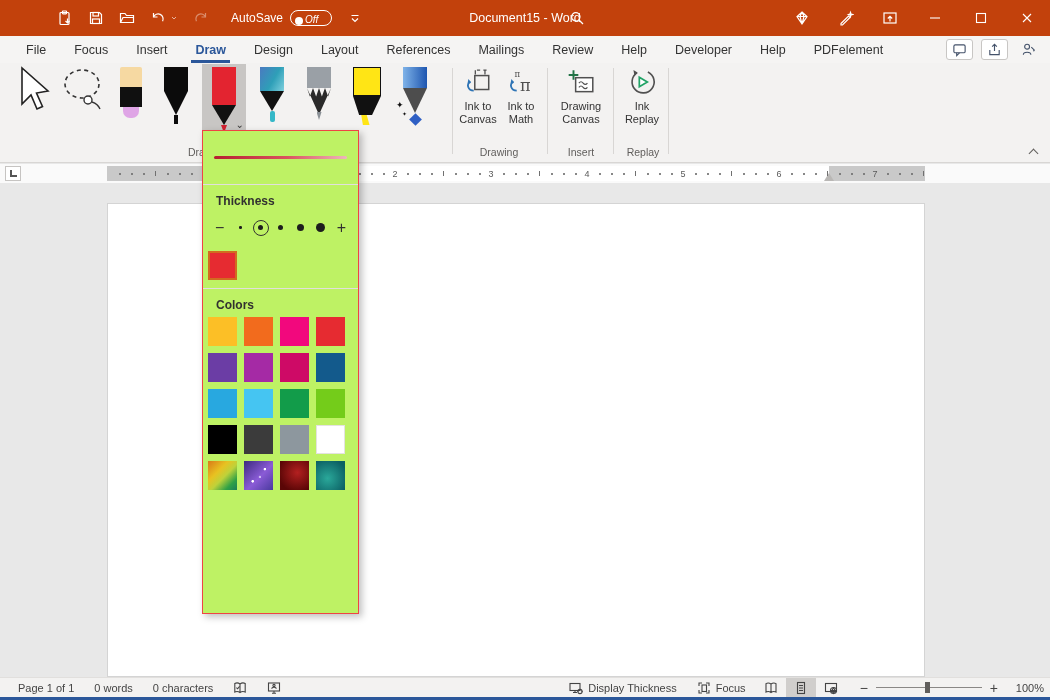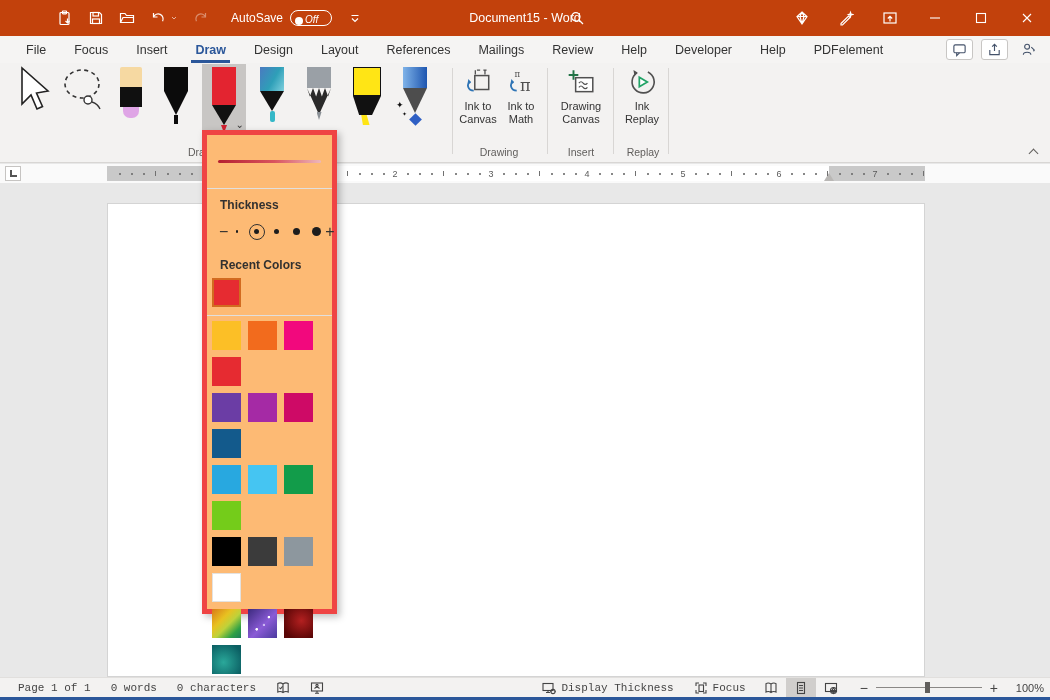--- a/index.html
+++ b/index.html
@@ -86,41 +86,41 @@
   .rz { position:absolute; top:0; height:15px; background:#C9C9C9; }
   .rtick { position:absolute; background:#707070; }
   .rnum { position:absolute; top:3px; transform:translateX(-50%); font-size:9px; color:#5a5a5a; }
   .rindent { position:absolute; left:717px; top:7px; width:0; height:0; border-left:5px solid transparent; border-right:5px solid transparent; border-bottom:8px solid #B9B7B5; }
 
   
   .docarea { position:absolute; left:0; top:183px; width:1050px; height:494px; background:#E8E8E8; overflow:hidden; }
   .page { position:absolute; left:107px; top:20px; width:818px; height:474px; background:#fff; border:1px solid #D4D4D4; }
 
   
-  .dropdown { position:absolute; left:202px; top:130px; width:135px; height:484px; background:#fdba74; border:5px solid #ef4444; box-shadow:3px 3px 7px rgba(0,0,0,0.25); z-index:50; font-size:12px; color:#323130; }
+  .dropdown { position:absolute; left:202px; top:130px; width:157px; height:484px; background:#bef264; border:1px solid #ef4444; box-shadow:3px 3px 7px rgba(0,0,0,0.25); z-index:50; font-size:12px; color:#323130; }
   .dd-preview { height:53px; display:flex; align-items:center; padding:0 11px; }
   .dd-line { width:100%; height:2.5px; background:linear-gradient(90deg,#B52030,#D9545E 55%,#EDB7BB); border-radius:2px; }
   .dd-div { height:1px; background:#E1DFDD; margin:0; }
   .dd-h { font-weight:bold; font-size:12px; padding:9px 0 0 13px; }
   .thick-row { display:flex; align-items:center; justify-content:space-between; padding:11px 12px 9px 12px; }
   .thick-dot-wrap { width:17px; height:17px; display:flex; align-items:center; justify-content:center; cursor:pointer; position:relative; }
   .thick-dot { background:#1d1d1d; border-radius:50%; }
   .thick-ring { position:absolute; width:16px; height:16px; border:1.2px solid #323130; border-radius:50%; }
   .thick-minus,.thick-plus { font-size:16px; color:#323130; cursor:pointer; line-height:1; }
   .swatch-area { padding:6px 0 8px 5px; }
   .swatch { width:29px; height:29px; display:inline-block; cursor:pointer; vertical-align:top; }
   .swatch.bordered { outline:2px solid #D26B20; outline-offset:-2px; }
   .swatch.whitebox { box-shadow:inset 0 0 0 1px #E4E2E0; }
   .grid-wrap { padding:5px 0 0 5px; line-height:0; }
   .grid-wrap .swatch { margin:0 7px 7px 0; }
 
   
   .statusbar { position:absolute; left:0; top:677px; width:1050px; height:20px; background:#F3F2F1; border-top:1px solid #E1DFDD; display:flex; align-items:center; font-size:11px; color:#444; }
   .sb-left { display:flex; align-items:center; gap:0; padding-left:8px; }
-  .sb-item { padding:0 10px; cursor:pointer; white-space:nowrap; display:flex; align-items:center; gap:5px;font-family:Liberation Mono, monospace; }
+  .sb-item { padding:0 10px; cursor:pointer; white-space:nowrap; display:flex; align-items:center; gap:5px; }
   .sb-item svg { width:14px; height:14px; fill:none; stroke:#444; stroke-width:1.1; }
   .sb-right { position:absolute; right:6px; display:flex; align-items:center; }
   .viewbtn { width:30px; height:19px; display:flex; align-items:center; justify-content:center; cursor:pointer; }
   .viewbtn.selected { background:#D0CECC; }
   .viewbtn svg { width:14px; height:14px; fill:none; stroke:#444; stroke-width:1.1; }
   .zoomctl { display:flex; align-items:center; gap:8px; margin-left:14px; }
   .zoom-minus,.zoom-plus { font-size:14px; cursor:pointer; color:#444; }
   .zoom-track { position:relative; width:106px; height:1px; background:#8A8886; cursor:pointer; }
   .zoom-notch { position:absolute; left:50%; top:-3px; width:1px; height:7px; background:#8A8886; }
   .zoom-thumb { position:absolute; left:46%; top:-5px; width:5px; height:11px; background:#605E5C; cursor:pointer; }
@@ -491,23 +491,23 @@
           </span>
           <span class="thick-dot-wrap">
             <span class="thick-dot" style="width: 7px; height: 7px;"></span>
           </span>
           <span class="thick-dot-wrap">
             <span class="thick-dot" style="width: 9px; height: 9px;"></span>
           </span>
         </span>
       <span class="thick-plus">+</span>
     </div>
-    <div class="dd-h">Recent Colors</div>
     <div class="swatch-area"><span class="swatch bordered" style="background: rgb(230, 43, 49);"></span></div>
     <div class="dd-div"></div>
+    <div class="dd-h">Colors</div>
     <div class="grid-wrap"><span class="swatch" style="background: rgb(252, 191, 38);"></span><span class="swatch" style="background: rgb(242, 107, 29);"></span><span class="swatch" style="background: rgb(242, 8, 125);"></span><span class="swatch" style="background: rgb(230, 43, 49);"></span><br><span class="swatch" style="background: rgb(107, 61, 165);"></span><span class="swatch" style="background: rgb(165, 42, 165);"></span><span class="swatch" style="background: rgb(206, 10, 102);"></span><span class="swatch" style="background: rgb(19, 90, 140);"></span><br><span class="swatch" style="background: rgb(40, 168, 224);"></span><span class="swatch" style="background: rgb(69, 197, 242);"></span><span class="swatch" style="background: rgb(18, 156, 74);"></span><span class="swatch" style="background: rgb(116, 204, 26);"></span><br><span class="swatch" style="background: rgb(0, 0, 0);"></span><span class="swatch" style="background: rgb(59, 59, 59);"></span><span class="swatch" style="background: rgb(141, 151, 158);"></span><span class="swatch whitebox" style="background: rgb(255, 255, 255);"></span><br><span class="swatch" style="background: linear-gradient(135deg, rgb(217, 122, 24) 0%, rgb(232, 194, 33) 35%, rgb(191, 210, 58) 55%, rgb(47, 161, 70) 80%, rgb(28, 126, 90) 100%);"></span><span class="swatch" style="background: radial-gradient(circle at 30% 70%, rgb(255, 255, 255) 1px, transparent 1.6px), radial-gradient(circle at 72% 28%, rgb(255, 255, 255) 1px, transparent 1.6px), radial-gradient(circle at 55% 55%, rgb(203, 183, 242) 1px, transparent 1.6px), linear-gradient(135deg, rgb(60, 42, 126), rgb(138, 91, 214) 55%, rgb(74, 58, 158));"></span><span class="swatch" style="background: radial-gradient(circle at 60% 40%, rgb(179, 32, 32), rgb(90, 6, 6) 78%);"></span><span class="swatch" style="background: radial-gradient(circle at 40% 60%, rgb(42, 168, 154), rgb(11, 95, 99) 82%);"></span><br><br></div>
 
   </div>
 
   <div class="statusbar">
     <div class="sb-left">
       <span class="sb-item">Page 1 of 1</span>
       <span class="sb-item">0 words</span>
       <span class="sb-item">0 characters</span>
       <span class="sb-item">

